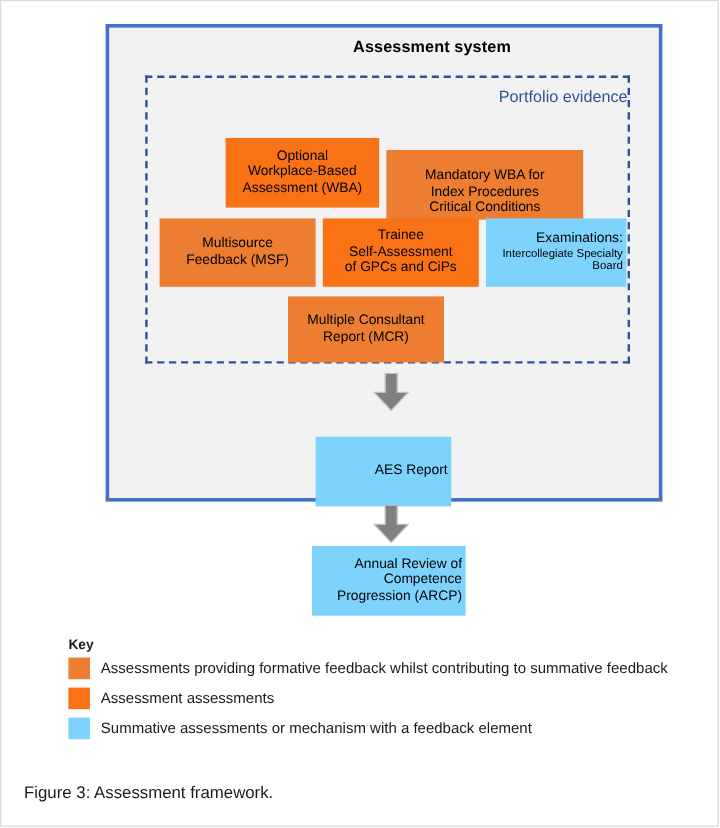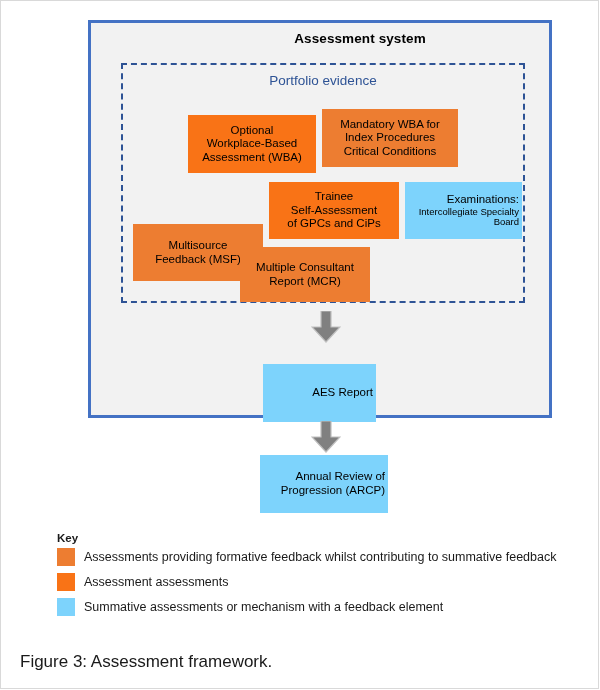--- a/index.html
+++ b/index.html
@@ -60,21 +60,21 @@
     height: 240px;
     box-sizing: border-box;
     border: 2px dashed #2E5395;
   }
 
   .portfolio-title {
     position: absolute;
     left: 0;
     top: 8px;
     width: 100%;
-    text-align: center;
+    text-align: right;
     font-size: 13.5px;
     color: #2E5395;
   }
 
   
   .node {
     position: absolute;
     box-sizing: border-box;
     display: flex;
     align-items: center;
@@ -91,24 +91,24 @@
 
   .c-orange { background: #ED7D31; }
   .c-green  { background: #f97316; }
   .c-blue   { background: #7dd3fc; text-align: right; }
 
   
   .n-optional-wba {
     left: 65px; top: 50px; width: 128px; height: 58px;
   }
   .n-mandatory-wba {
-    left: 199px; top: 44px; width: 136px; height: 58px;
+    left: 199px; top: 60px; width: 164px; height: 58px; align-items: flex-end;
   }
   .n-msf {
-    left: 10px; top: 117px; width: 130px; height: 57px; margin-top: 42px;
+    left: 10px; top: 117px; width: 130px; height: 57px;
   }
   .n-trainee {
     left: 146px; top: 117px; width: 130px; height: 57px;
   }
   .n-exams {
     left: 282px; top: 117px; width: 117px; height: 57px;
   }
   .n-mcr {
     left: 117px; top: 182px; width: 130px; height: 55px;
   }
@@ -162,21 +162,21 @@
     font-size: 12.5px;
     color: #1a1a1a;
     white-space: nowrap;
   }
 
   
   .caption {
     position: absolute;
     left: 20px;
     top: 652px;
-    font-size: 17px;
+    font-size: 14px;
     color: #1a1a1a;
   }
 </style>
 </head>
 <body>
 
 <div class="page-frame"></div>
 
 <div class="assessment-system">
 
@@ -250,20 +250,21 @@
 
 <div class="arrow arrow-2">
   <svg width="30" height="32" viewBox="0 0 30 32" xmlns="http://www.w3.org/2000/svg">
     <polygon points="10,0 20,0 20,16 29,16 15,31 1,16 10,16" fill="#808080" stroke="#BFBFBF" stroke-width="1.2"></polygon>
   </svg>
 </div>
 
 <div class="node c-blue n-arcp">
   <span class="lines">
     <span class="line">Annual Review of</span>
+    <span class="line">Competence</span>
     <span class="line">Progression (ARCP)</span>
   </span>
 </div>
 
 <div class="key">
   <div class="key-title">Key</div>
 
   <div class="key-row">
     <span class="swatch c-orange"></span>
     <span class="key-label">Assessments providing formative feedback whilst contributing to summative feedback</span>

